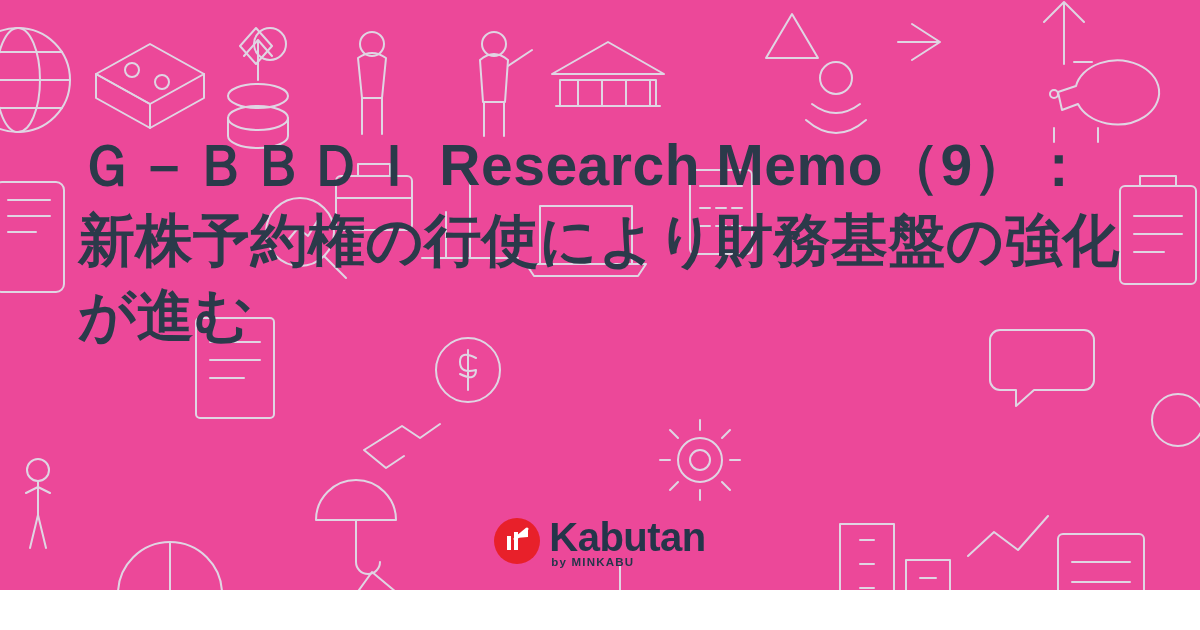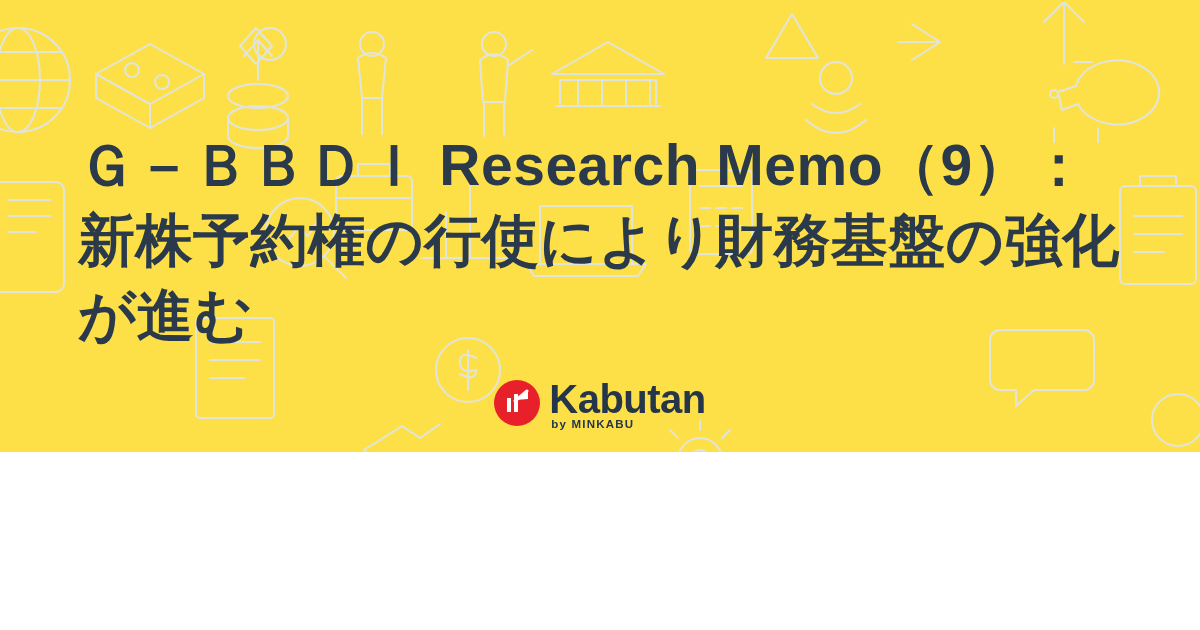--- a/index.html
+++ b/index.html
@@ -9,22 +9,22 @@
   body {
     width: 1200px;
     height: 630px;
     overflow: hidden;
     background: #ffffff;
     font-family: "Liberation Sans", sans-serif;
   }
   .card {
     position: relative;
     width: 1200px;
-    height: 452px;
-    background: #fde047;
+    height: 590px;
+    background: #ec4899;
     overflow: hidden;
   }
   .bg-pattern {
     position: absolute;
     top: 0;
     left: 0;
     width: 1200px;
     height: 630px;
     opacity: 0.9;
     pointer-events: none;

